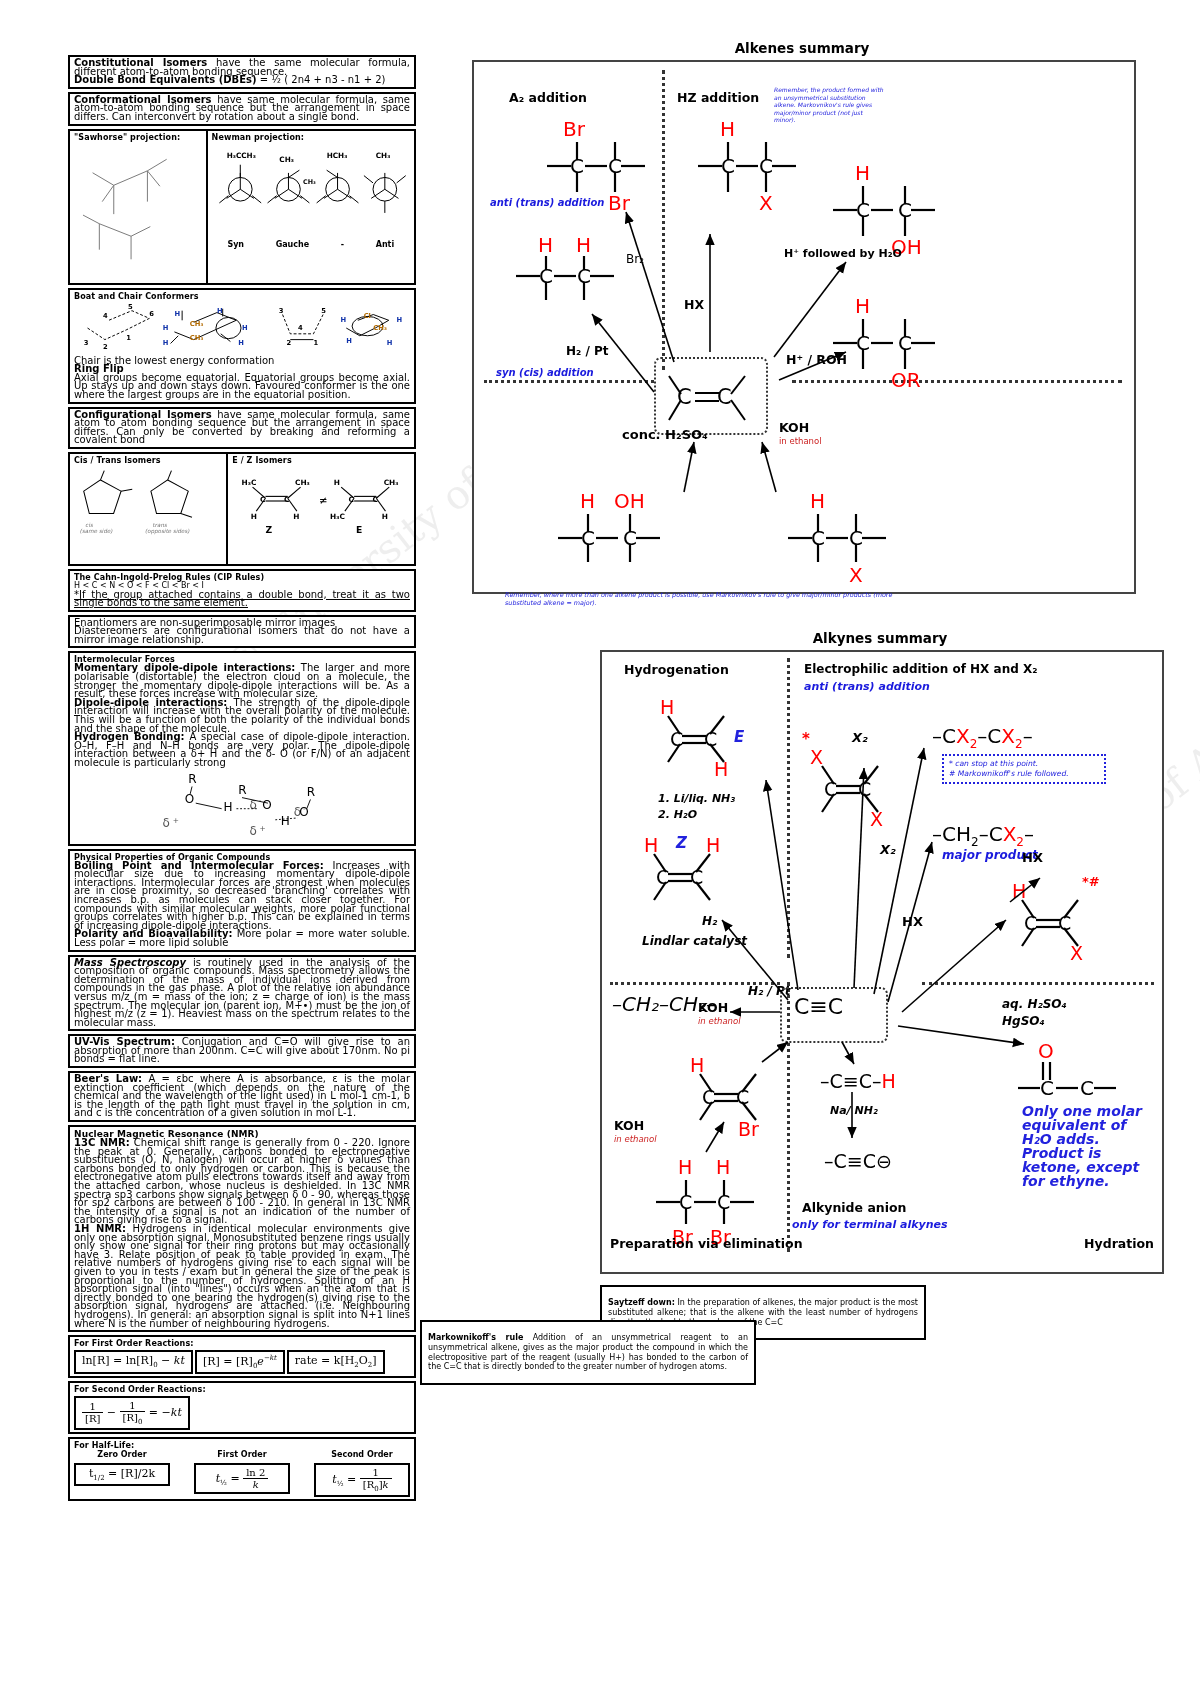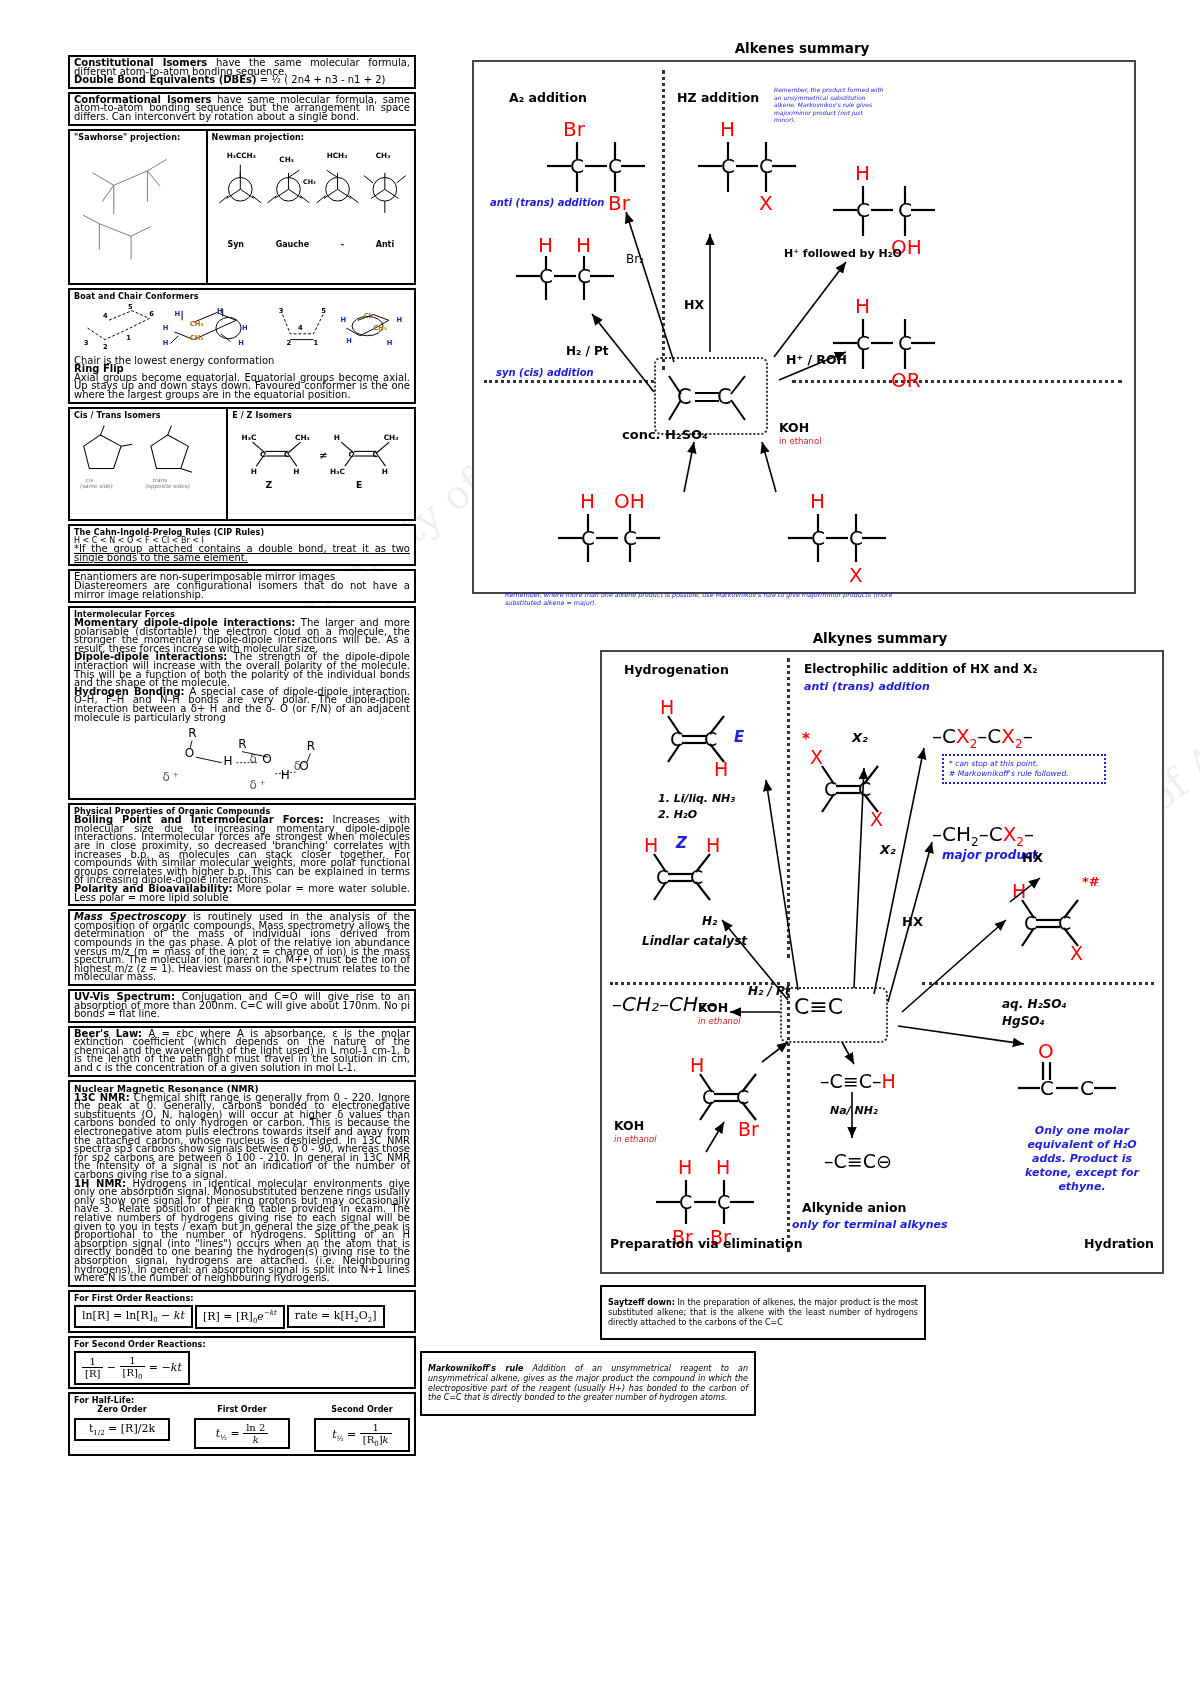--- a/index.html
+++ b/index.html
@@ -209,20 +209,23 @@
             <text x="306" y="30" fill="#b26a00">CH₃</text>
           <text x="278" y="44" fill="#1133aa">H</text>
             <text x="320" y="46" fill="#1133aa">H</text>
         </g>
       </svg>
       <p class="t">Chair is the lowest energy conformation</p>
       <p class="t b">Ring Flip</p>
       <p class="t">Axial groups become equatorial. Equatorial groups become axial. Up stays up and down stays down. Favoured conformer is the one where the largest groups are in the equatorial position.</p>
     </div>
 
+    <div class="box">
+      <p class="t"><span class="b">Configurational Isomers</span><span> have same molecular formula, same atom to atom bonding sequence but the arrangement in space differs. Can only be converted by breaking and reforming a covalent bond</span></p>
+    </div>
 
     <div class="split" style="height:110px;">
       <div class="cell-l" style="width:46%;">
         <div class="hdr">Cis / Trans Isomers</div>
         <svg class="sk" viewBox="0 0 150 75" height="70">
           <g fill="none" stroke="#000" stroke-width="1.1">
             <polygon points="24,16 46,28 38,52 12,52 6,28"></polygon>
             <line x1="24" y1="16" x2="28" y2="6"></line>
               <line x1="46" y1="28" x2="58" y2="26"></line>
             <polygon points="96,16 118,28 110,52 84,52 78,28"></polygon>
@@ -700,21 +703,21 @@
         <g class="st" font-size="20">
           <text x="28" y="63">C</text>
             <text x="68" y="63">C</text>
           <text x="26" y="26" fill="#ff0000">O</text>
         </g>
       </svg>
 
       <div class="lbl-i" style="left:400px;top:345px;color:#000;font-size:12px;">aq. H₂SO₄</div>
       <div class="lbl-i" style="left:400px;top:362px;color:#000;font-size:12px;">HgSO₄</div>
 
-      <div class="lbl-i" style="left:420px;top:472px;width:120px;font-size:11px;line-height:14px;color:#2222dd;text-align:center;">Only one molar equivalent of H₂O adds. Product is ketone, except for ethyne.</div>
+      <div class="lbl-i" style="left:420px;top:452px;width:120px;font-size:14px;line-height:14px;color:#2222dd;">Only one molar equivalent of H₂O adds. Product is ketone, except for ethyne.</div>
 
       <div style="position:absolute;left:218px;top:418px;font-size:19px;">
         <span style="color:#000;">–C≡C–</span><span style="color:#ff0000;">H</span>
       </div>
       <div class="lbl-i" style="left:228px;top:452px;color:#000;font-size:11px;">Na/ NH₂</div>
       <div style="position:absolute;left:222px;top:498px;font-size:19px;color:#000;">–C≡C⊖</div>
       <div style="position:absolute;left:200px;top:548px;font-weight:bold;font-size:12.5px;">Alkynide anion</div>
       <div class="lbl-i" style="left:190px;top:566px;font-size:11px;">only for terminal alkynes</div>
 
       <div class="lbl-i" style="left:96px;top:348px;color:#000;font-size:12.5px;font-style:normal;font-weight:bold;">KOH</div>
@@ -790,17 +793,17 @@
 
       <div style="position:absolute;left:8px;top:584px;font-weight:bold;font-size:12.5px;">Preparation via elimination</div>
       <div style="position:absolute;right:8px;top:584px;font-weight:bold;font-size:12.5px;">Hydration</div>
     </div>
   </div>
 
   <div class="rulebox" style="left:600px;top:1285px;width:310px;">
     <p class="t" style="font-size:8px;line-height:9.8px;"><span class="b">Saytzeff down:</span><span> In the preparation of alkenes, the major product is the most substituted alkene; that is the alkene with the least number of hydrogens directly attached to the carbons of the C=C</span></p>
   </div>
 
-  <div class="rulebox" style="left:420px;top:1351px;width:320px;font-style:italic;">
+  <div class="rulebox" style="left:420px;top:1320px;width:320px;">
     <p class="t" style="font-size:8px;line-height:9.8px;"><span class="b">Markownikoff's rule</span><span> Addition of an unsymmetrical reagent to an unsymmetrical alkene, gives as the major product the compound in which the electropositive part of the reagent (usually H+) has bonded to the carbon of the C=C that is directly bonded to the greater number of hydrogen atoms.</span></p>
   </div>
 
 </div>
 
 </body></html>

